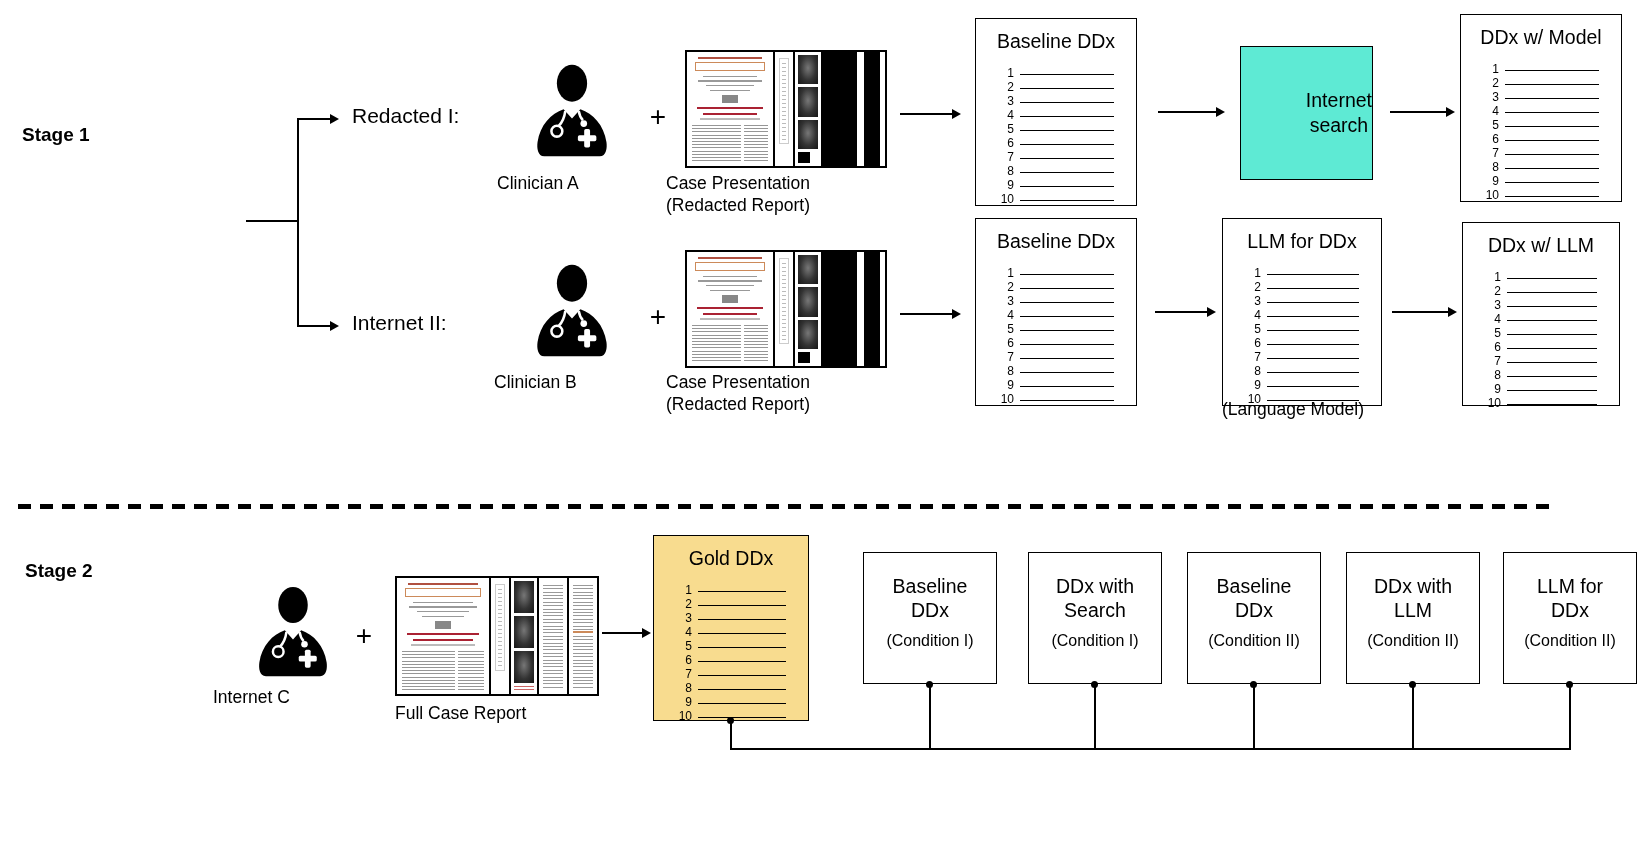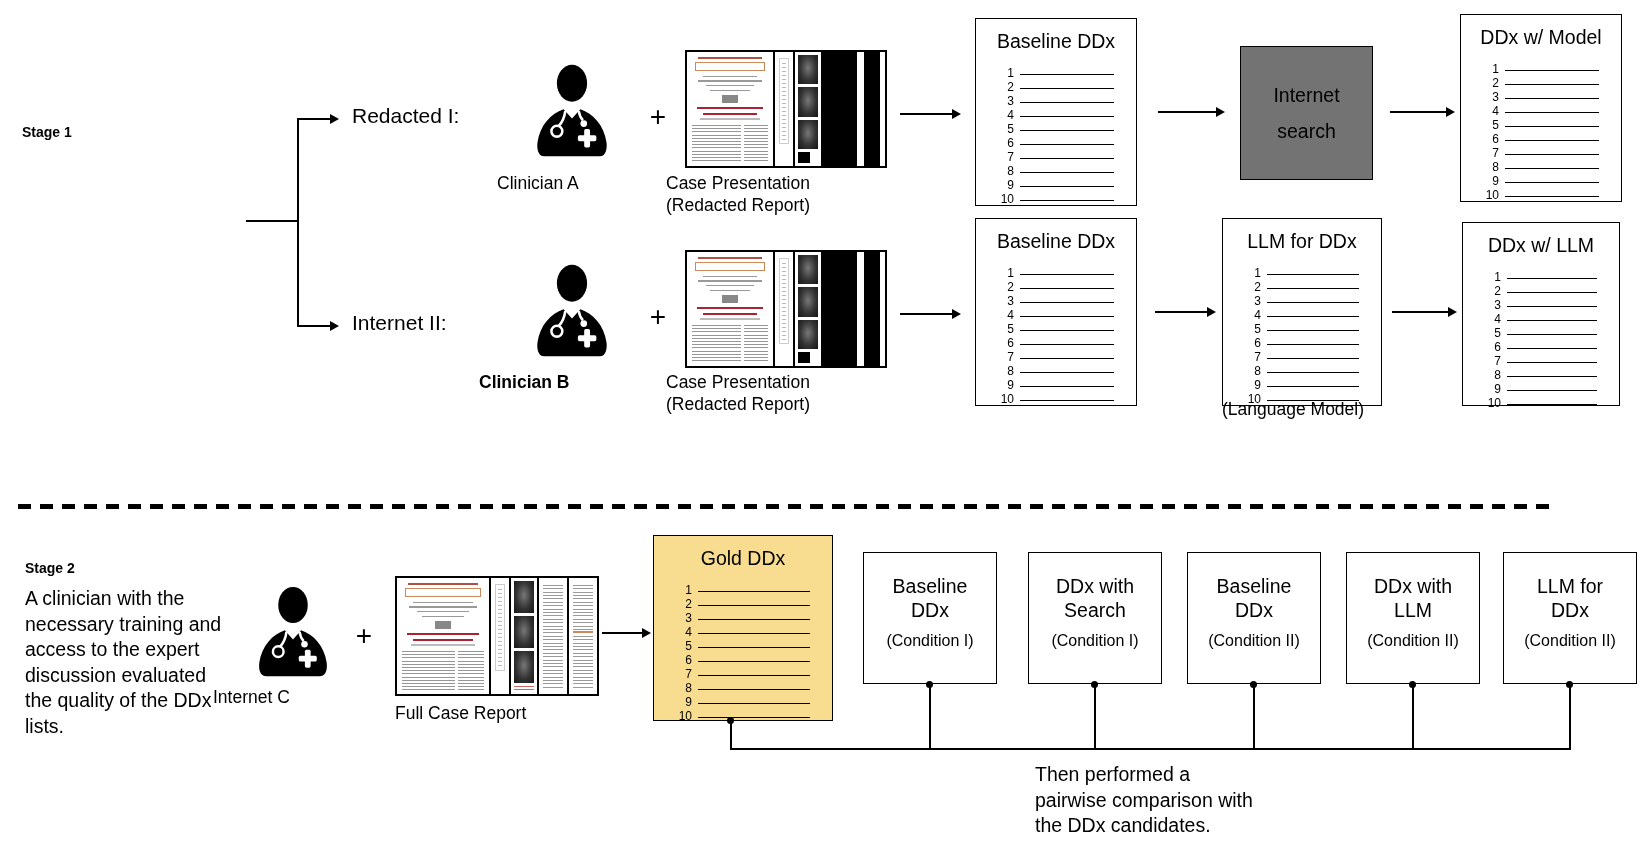--- a/index.html
+++ b/index.html
@@ -1,21 +1,21 @@
 <!DOCTYPE html>
 <html><head>
 <meta charset="utf-8">
 <style>
   html,body{margin:0;padding:0;background:#fff;}
   .canvas{position:relative;width:1640px;height:843px;background:#fff;
           font-family:"Liberation Sans",sans-serif;color:#000;overflow:hidden;}
   .abs{position:absolute;}
 
   
-  .stage-heading{font-size:14px;font-weight:bold;}
+  .stage-heading{font-size:19px;font-weight:bold;}
   .stage-body{font-size:19.5px;line-height:25.5px;white-space:pre-line;}
   .cond-label{font-size:21px;}
   .caption{text-align:left;font-size:17.5px;line-height:22px;white-space:pre-line;}
   .note{font-size:19.5px;line-height:25.5px;white-space:pre-line;}
   .plus{width:36px;height:36px;display:flex;align-items:center;justify-content:center;
         font-size:28px;}
 
   
   .line-h{position:absolute;height:2px;background:#000;}
   .line-v{position:absolute;width:2px;background:#000;}
@@ -30,22 +30,22 @@
   .ddx-box{position:absolute;background:#fff;border:1.8px solid #000;box-sizing:border-box;}
   .ddx-title{text-align:center;margin-top:11px;font-size:19.5px;}
   .ddx-rows{position:absolute;left:16px;right:22px;top:47px;bottom:13px;
         display:flex;flex-direction:column;justify-content:space-between;}
   .ddx-row{display:flex;align-items:center;}
   .ddx-num{width:22px;text-align:right;padding-right:6px;font-size:12px;}
   .ddx-rule{flex:1;border-top:1.7px solid #000;margin-top:3px;}
 
   
   .plain-box{position:absolute;border:1.8px solid #000;box-sizing:border-box;
-        display:flex;align-items:center;justify-content:center;text-align:center;
-        font-size:19.5px;line-height:36px;white-space:pre-line;background:#737373;}
+        display:flex;align-items:center;justify-content:flex-end;text-align:center;
+        font-size:19.5px;line-height:25px;white-space:pre-line;background:#5eead4;}
   .cand-box{position:absolute;border:1.8px solid #000;box-sizing:border-box;
         text-align:center;background:#fff;}
   .cand-title{margin-top:21px;font-size:19.5px;line-height:24px;white-space:pre-line;}
   .cand-cond{margin-top:10px;font-size:16px;}
 
   
   .report{position:absolute;border:2px solid #000;background:#fff;display:flex;box-sizing:border-box;}
   .rep-main{flex:1;padding:4px 5px;display:flex;flex-direction:column;min-width:0;}
   .rep-topline{height:2px;background:#b05040;margin:1px 6px 3px;}
   .rep-obox{height:7px;border:1px solid #cc8a5a;margin:0 3px 3px;}
@@ -246,21 +246,21 @@
   <svg class="abs doc-icon" style="left:530px;top:262px;" width="84" height="98" viewBox="0 0 100 112">
     <ellipse cx="50" cy="23" rx="18" ry="22" fill="#000"></ellipse>
     <path d="M17,110 C9,110 8,100 9,93 C12,73 25,59 40,54 L50,65 L60,54 C75,59 88,73 91,93 C92,100 91,110 83,110 Z" fill="#000"></path>
     <path d="M42,56 C41,64 38,70 34,74" stroke="#fff" stroke-width="3" fill="none"></path>
     <path d="M58,56 C59,62 61,65 63,67" stroke="#fff" stroke-width="3" fill="none"></path>
     <circle cx="32" cy="80" r="6.5" fill="none" stroke="#fff" stroke-width="3"></circle>
     <circle cx="64" cy="71" r="4" fill="#fff"></circle>
     <rect x="57" y="85" width="22" height="7" rx="2" fill="#fff"></rect>
     <rect x="64.5" y="77.5" width="7" height="22" rx="2" fill="#fff"></rect>
   </svg>
-  <div class="abs caption" style="left:479px;top:371px;width:150px;font-weight:bold;">Clinician B</div>
+  <div class="abs caption" style="left:494px;top:371px;width:150px;">Clinician B</div>
 
   <div class="abs plus" style="left:640px;top:299px;">+</div>
 
   <div class="report" style="left:685px;top:250px;width:202px;height:118px;">
     <div class="rep-main">
       <div class="rep-topline"></div>
         <div class="rep-obox"></div>
       <div class="rep-c c1"></div>
         <div class="rep-c c2"></div>
         <div class="rep-c c3"></div>
@@ -432,26 +432,20 @@
         <div class="ddx-row">
         <span class="ddx-num">10</span>
         <span class="ddx-rule"></span>
       </div>
       </div>
   </div>
 
   <div class="dashed" style="left:18px;top:504px;width:1538px;"></div>
 
   <div class="abs stage-heading" style="left:25px;top:560px;">Stage 2</div>
-  <div class="abs stage-body" style="left:25px;top:586px;width:240px;">A clinician with the
-necessary training and
-access to the expert
-discussion evaluated
-the quality of the DDx
-lists.</div>
 
   <svg class="abs doc-icon" style="left:252px;top:584px;" width="82" height="96" viewBox="0 0 100 112">
     <ellipse cx="50" cy="23" rx="18" ry="22" fill="#000"></ellipse>
     <path d="M17,110 C9,110 8,100 9,93 C12,73 25,59 40,54 L50,65 L60,54 C75,59 88,73 91,93 C92,100 91,110 83,110 Z" fill="#000"></path>
     <path d="M42,56 C41,64 38,70 34,74" stroke="#fff" stroke-width="3" fill="none"></path>
     <path d="M58,56 C59,62 61,65 63,67" stroke="#fff" stroke-width="3" fill="none"></path>
     <circle cx="32" cy="80" r="6.5" fill="none" stroke="#fff" stroke-width="3"></circle>
     <circle cx="64" cy="71" r="4" fill="#fff"></circle>
     <rect x="57" y="85" width="22" height="7" rx="2" fill="#fff"></rect>
     <rect x="64.5" y="77.5" width="7" height="22" rx="2" fill="#fff"></rect>
@@ -486,21 +480,21 @@
         <div class="scan"></div>
         <div class="scan-cap"></div>
     </div>
     <div class="rep-text-col bl"></div>
     <div class="rep-text-col bl col5"></div>
   </div>
   <div class="abs caption" style="left:395px;top:702px;width:204px;">Full Case Report</div>
 
   <div class="arrow" style="left:602px;top:632px;width:40px;"></div>
 
-  <div class="ddx-box" style="left: 653px; top: 535px; width: 180px; height: 186px; background: rgb(248, 220, 143);">
+  <div class="ddx-box" style="left: 653px; top: 535px; width: 156px; height: 186px; background: rgb(248, 220, 143);">
     <div class="ddx-title">Gold DDx</div>
     <div class="ddx-rows">
         <div class="ddx-row">
         <span class="ddx-num">1</span>
         <span class="ddx-rule"></span>
       </div>
         <div class="ddx-row">
         <span class="ddx-num">2</span>
         <span class="ddx-rule"></span>
       </div>
@@ -572,17 +566,14 @@
   <div class="line-v" style="left:929px;top:684px;height:66px;"></div>
   <div class="dot" style="left:1091px;top:681px;"></div>
   <div class="line-v" style="left:1094px;top:684px;height:66px;"></div>
   <div class="dot" style="left:1250px;top:681px;"></div>
   <div class="line-v" style="left:1253px;top:684px;height:66px;"></div>
   <div class="dot" style="left:1409px;top:681px;"></div>
   <div class="line-v" style="left:1412px;top:684px;height:66px;"></div>
   <div class="dot" style="left:1566px;top:681px;"></div>
   <div class="line-v" style="left:1569px;top:684px;height:66px;"></div>
 
-  <div class="abs note" style="left:1035px;top:762px;width:300px;">Then performed a
-pairwise comparison with
-the DDx candidates.</div>
 
 </div>
 
 </body></html>

